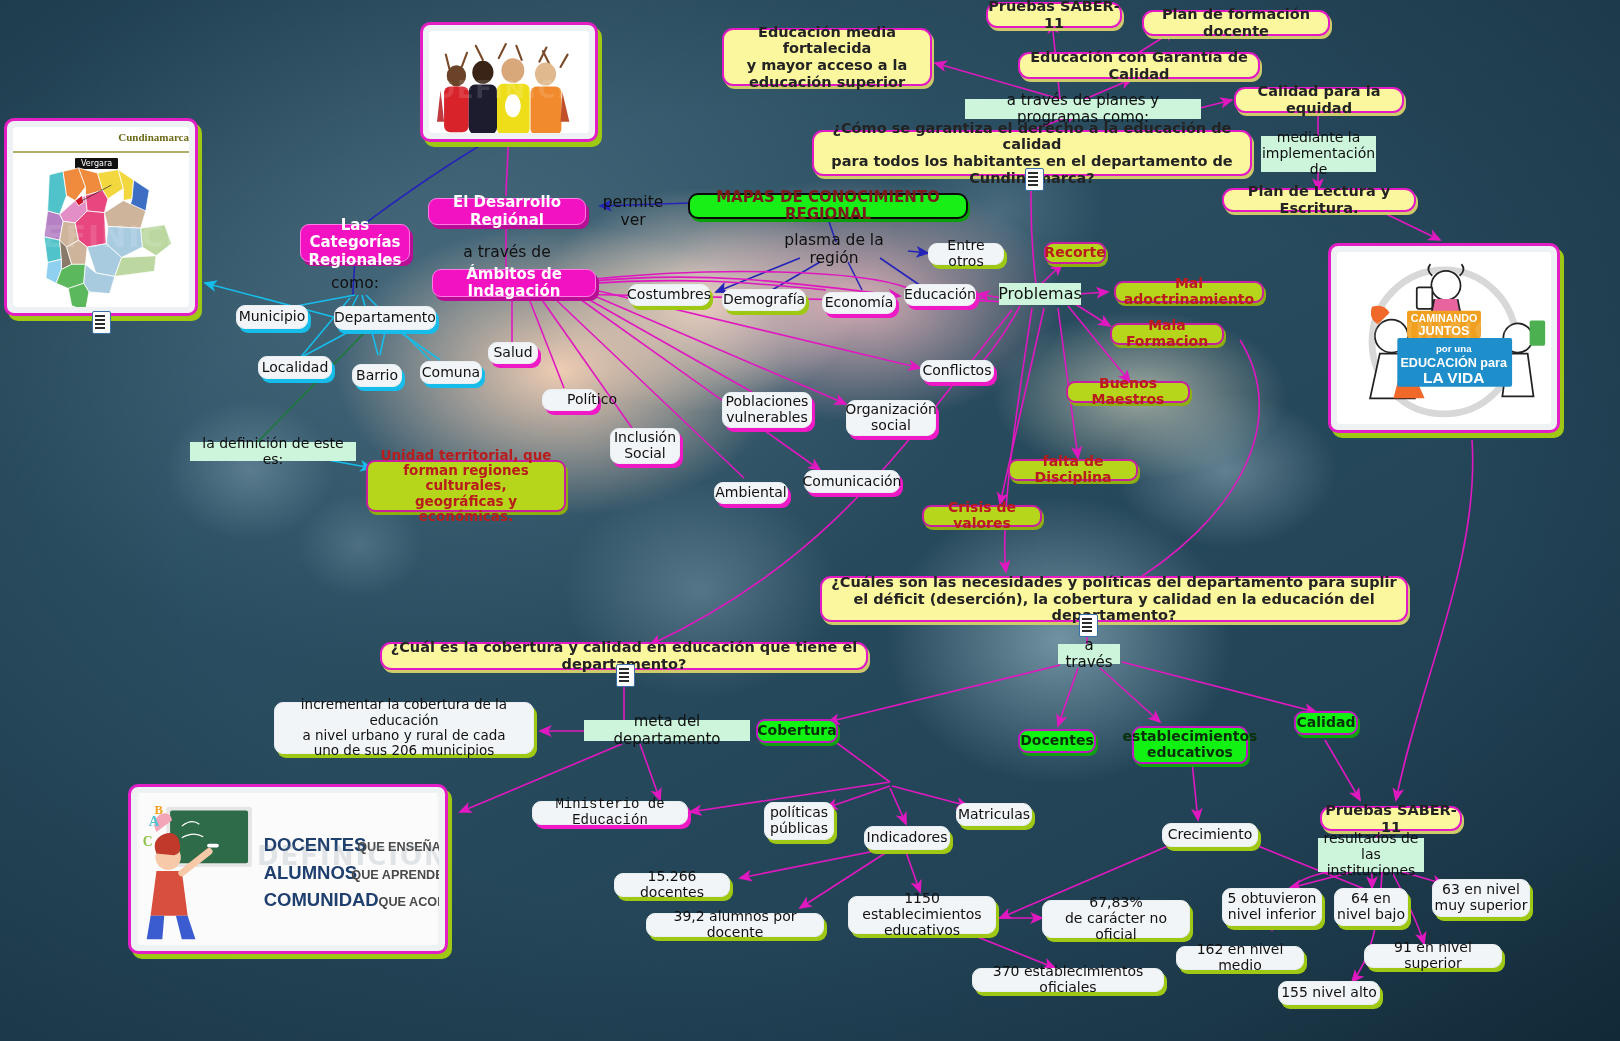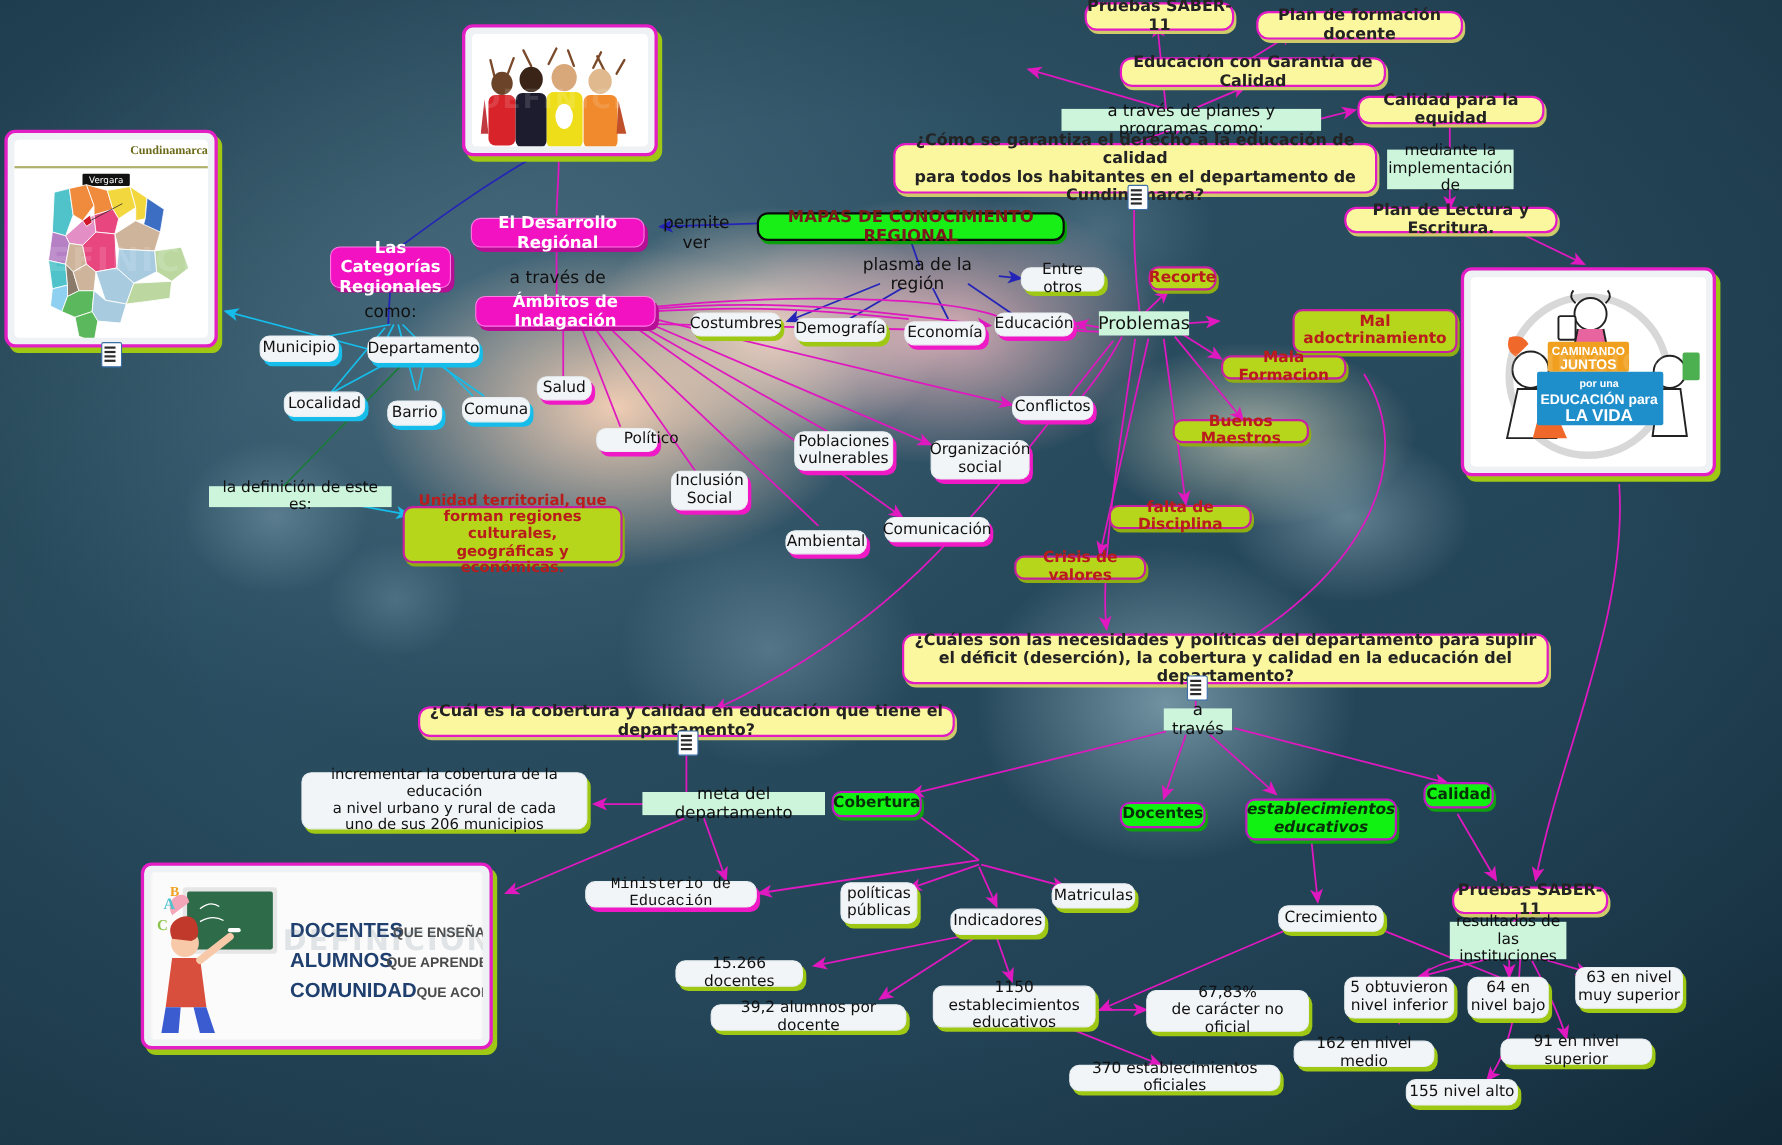--- a/index.html
+++ b/index.html
@@ -357,20 +357,23 @@
           <text x="246" y="116" font-size="13" fill="#4a4a4a">QUE ACOMPAÑA</text>
         </g>
       </svg>
       <div class="wm" style="left:120px;top:48px;font-size:26px;color:rgba(120,140,150,.20);">DEFINICION</div>
     </div>
   </div>
 
   <div class="node n-yellow" style="left:986px;top:2px;width:136px;height:26px;">Pruebas SABER-11</div>
   <div class="node n-yellow" style="left:1142px;top:10px;width:188px;height:26px;">Plan de formación docente</div>
   <div class="node n-yellow" style="left:1018px;top:52px;width:242px;height:27px;">Educación con Garantía de Calidad</div>
+  <div class="node n-yellow" style="left:722px;top:28px;width:210px;height:58px;">Educación  media  fortalecida
+y  mayor  acceso  a  la
+educación  superior</div>
   <div class="node n-yellow" style="left:1234px;top:87px;width:170px;height:26px;">Calidad para la equidad</div>
   <div class="node n-link" style="left:965px;top:99px;width:236px;height:20px;">a través de planes y programas como:</div>
   <div class="node n-yellow" style="left:812px;top:130px;width:440px;height:46px;font-size:14.5px;">¿Cómo se garantiza el derecho a la educación de calidad
 para todos los habitantes en el departamento de Cundinamarca?</div>
   <div class="docicon" style="left:1025px;top:168px;">
     <i style="top:3px"></i>
       <i style="top:7px"></i>
       <i style="top:11px"></i>
       <i style="top:15px"></i>
   </div>
@@ -411,37 +414,37 @@
   <div class="node n-white sh-mag" style="left:722px;top:392px;width:90px;height:36px;">Poblaciones
 vulnerables</div>
   <div class="node n-white sh-mag" style="left:846px;top:400px;width:90px;height:36px;">Organización
 social</div>
   <div class="node n-white sh-mag" style="left:714px;top:482px;width:74px;height:22px;">Ambiental</div>
   <div class="node n-white sh-mag" style="left:804px;top:470px;width:96px;height:23px;">Comunicación</div>
   <div class="node n-white sh-mag" style="left:920px;top:360px;width:74px;height:22px;">Conflictos</div>
 
   <div class="node n-link" style="left:999px;top:283px;width:82px;height:22px;font-size:16px;">Problemas</div>
   <div class="node n-olive" style="left:1044px;top:242px;width:62px;height:22px;">Recorte</div>
-  <div class="node n-olive" style="left:1175px;top:281px;width:150px;height:40px;">Mal adoctrinamiento</div>
+  <div class="node n-olive" style="left:1114px;top:281px;width:150px;height:22px;">Mal adoctrinamiento</div>
   <div class="node n-olive" style="left:1110px;top:323px;width:114px;height:22px;">Mala Formacion</div>
   <div class="node n-olive" style="left:1066px;top:381px;width:124px;height:22px;">Buenos Maestros</div>
   <div class="node n-olive" style="left:1008px;top:459px;width:130px;height:22px;">falta de Disciplina</div>
   <div class="node n-olive" style="left:922px;top:505px;width:120px;height:22px;">Crisis de valores</div>
 
   <div class="node n-yellow" style="left:820px;top:576px;width:588px;height:46px;">¿Cuáles son las necesidades y políticas del departamento para suplir
 el déficit (deserción), la cobertura y calidad en la educación del departamento?</div>
   <div class="docicon" style="left:1079px;top:614px;">
     <i style="top:3px"></i>
       <i style="top:7px"></i>
       <i style="top:11px"></i>
       <i style="top:15px"></i>
   </div>
   <div class="node n-link" style="left:1058px;top:644px;width:62px;height:20px;">a través</div>
   <div class="node n-green" style="left:1018px;top:729px;width:78px;height:24px;">Docentes</div>
-  <div class="node n-green" style="left:1132px;top:726px;width:138px;height:38px;font-style:italic;">establecimientos
+  <div class="node n-green" style="left:1132px;top:726px;width:116px;height:38px;">establecimientos
 educativos</div>
   <div class="node n-green" style="left:1294px;top:711px;width:64px;height:24px;">Calidad</div>
 
   <div class="node n-yellow" style="left:380px;top:642px;width:488px;height:28px;">¿Cuál es la cobertura y calidad en educación que tiene el departamento?</div>
   <div class="docicon" style="left:616px;top:664px;">
     <i style="top:3px"></i>
       <i style="top:7px"></i>
       <i style="top:11px"></i>
       <i style="top:15px"></i>
   </div>

